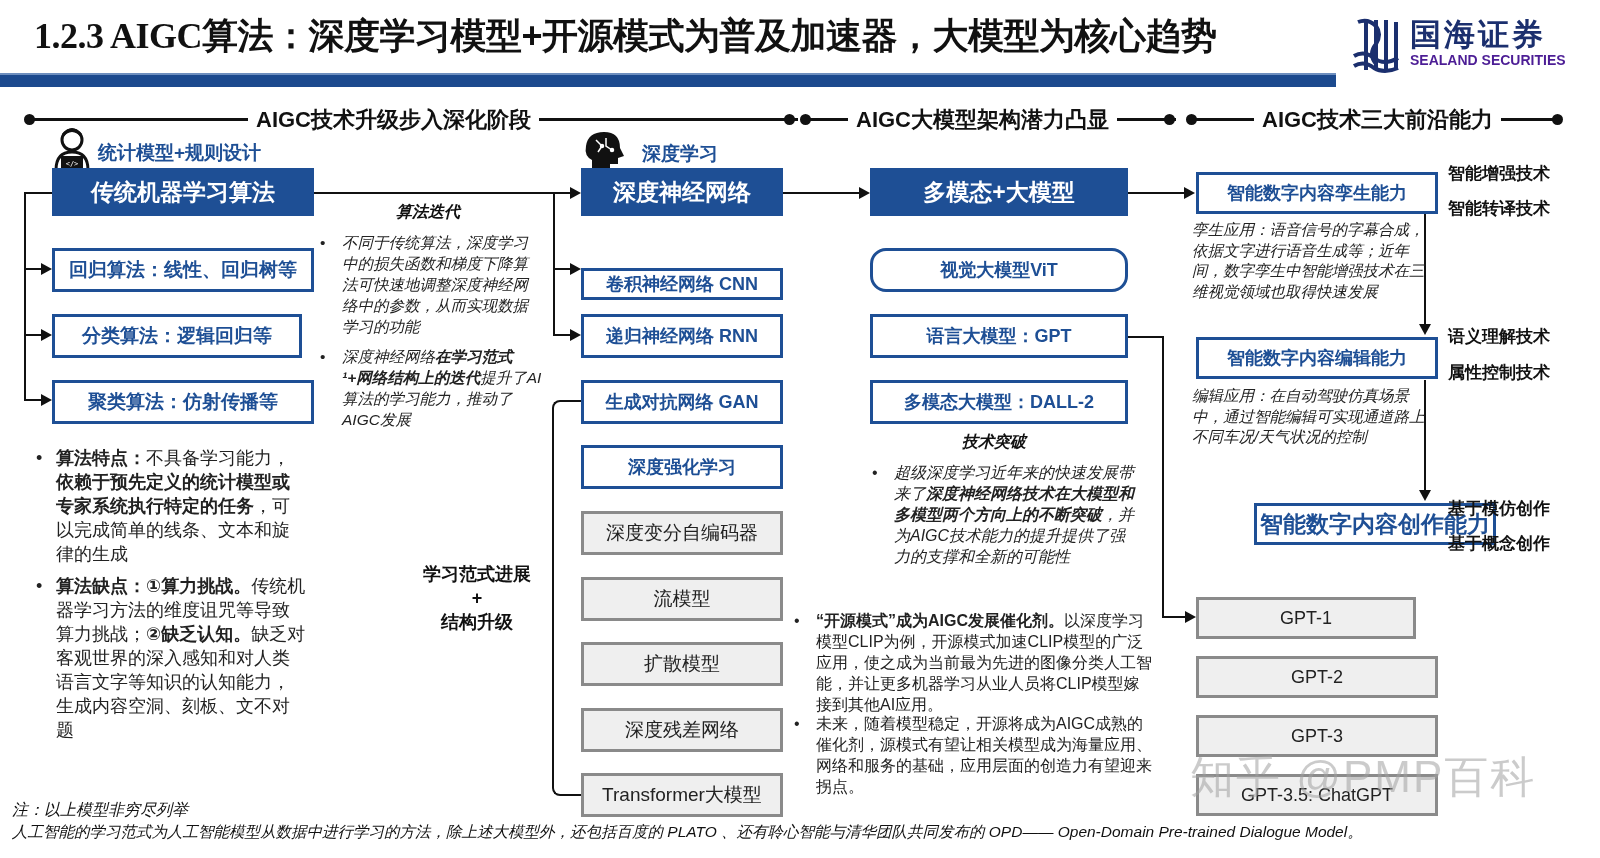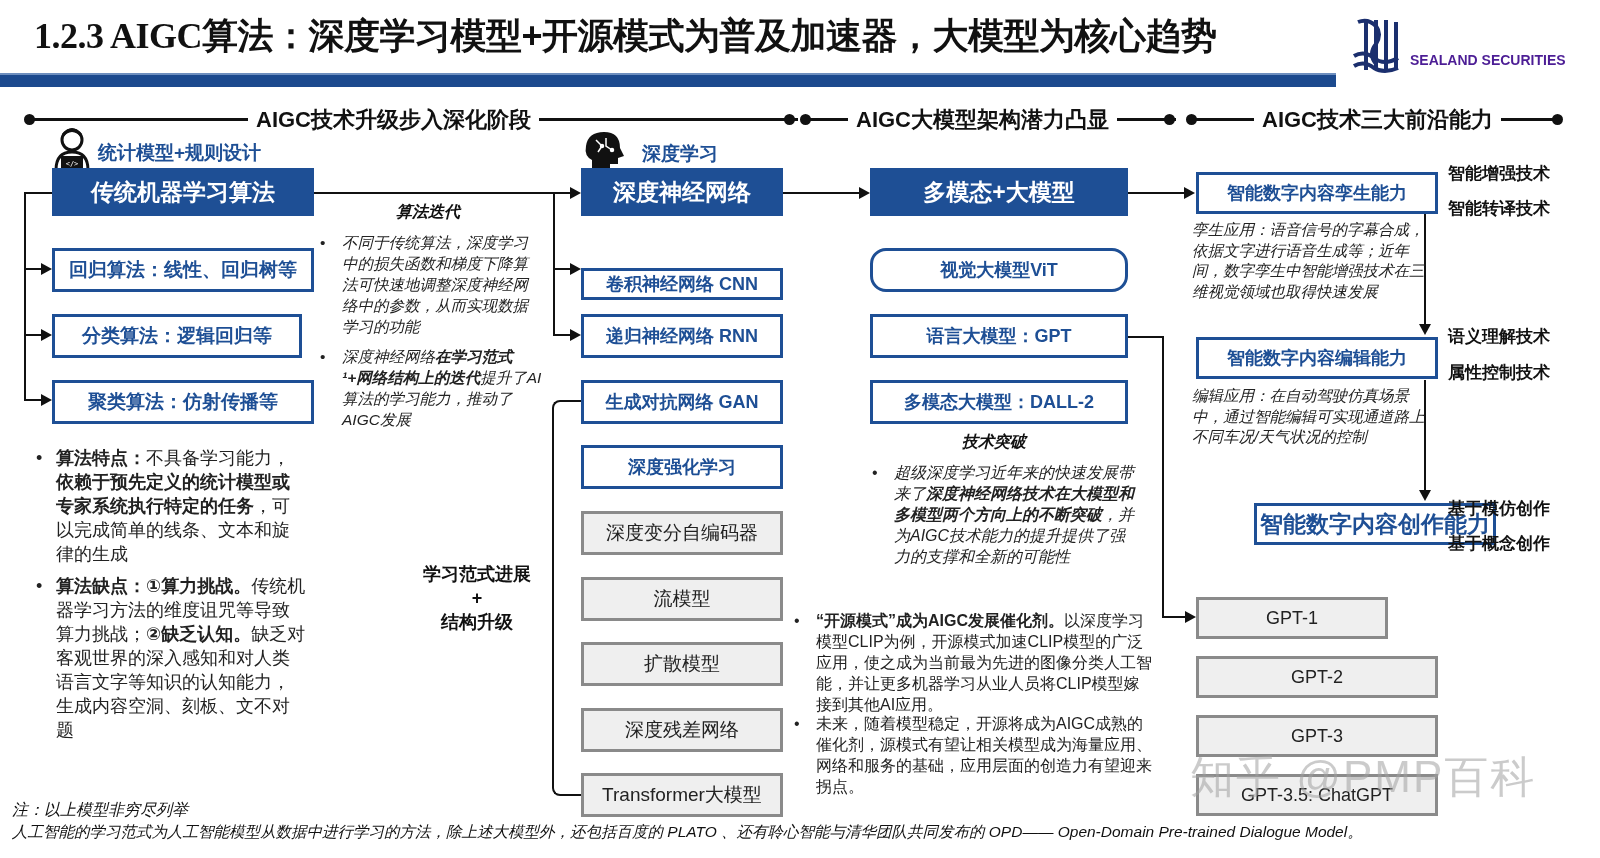--- a/index.html
+++ b/index.html
@@ -51,20 +51,21 @@
     <g fill="none" stroke="#1b2f6e" stroke-width="4">
       <path d="M6 6 Q16 2 24 10 Q30 18 24 28 Q16 38 24 48"></path>
       <path d="M14 4 L14 54"></path>
         <path d="M24 4 L24 54"></path>
         <path d="M34 4 L34 54"></path>
         <path d="M44 6 L44 52"></path>
       <path d="M2 40 Q12 34 22 42 Q32 50 46 42"></path>
       <path d="M2 50 Q12 44 22 52 Q32 58 46 52"></path>
     </g>
   </svg>
+  <div class="logo-cn">国海证券</div>
   <div class="logo-en">SEALAND SECURITIES</div>
 </div>
 
 <div class="dot" style="left:24px;top:114px;"></div>
 <div class="line" style="left:28px;top:118px;width:770px;"></div>
 <div class="dot" style="left:784px;top:114px;"></div>
 <div class="sec-title" style="left:248px;top:105px;padding:0 8px;">AIGC技术升级步入深化阶段</div>
 
 <div class="dot" style="left:800px;top:114px;"></div>
 <div class="line" style="left:804px;top:118px;width:372px;"></div>
@@ -201,21 +202,21 @@
 
 <div class="box-out" style="left:1196px;top:337px;width:242px;height:42px;font-size:18px;">智能数字内容编辑能力</div>
 <div class="para it" style="left:1192px;top:386px;width:234px;font-size:15.5px;line-height:20.5px;">编辑应用：在自动驾驶仿真场景中，通过智能编辑可实现通道路上不同车况/天气状况的控制</div>
 <div class="right-label" style="left:1448px;top:325px;">语义理解技术</div>
 <div class="right-label" style="left:1448px;top:361px;">属性控制技术</div>
 
 <div class="box-out" style="left:1254px;top:503px;width:242px;height:42px;font-size:23px;">智能数字内容创作能力</div>
 <div class="right-label" style="left:1448px;top:497px;">基于模仿创作</div>
 <div class="right-label" style="left:1448px;top:532px;">基于概念创作</div>
 
-<div class="box-grey" style="left:1196px;top:597px;width:192px;height:42px;font-size:18px;">GPT-1</div>
+<div class="box-grey" style="left:1196px;top:597px;width:220px;height:42px;font-size:18px;">GPT-1</div>
 <div class="box-grey" style="left:1196px;top:656px;width:242px;height:42px;font-size:18px;">GPT-2</div>
 <div class="box-grey" style="left:1196px;top:715px;width:242px;height:42px;font-size:18px;">GPT-3</div>
 <div class="box-grey" style="left:1196px;top:774px;width:242px;height:42px;font-size:18px;">GPT-3.5: ChatGPT</div>
 
 <div class="watermark">知乎 @PMP百科</div>
 
 <div class="note" style="left:12px;top:800px;">注：以上模型非穷尽列举</div>
 <div class="note" style="left:12px;top:822px;font-size:15.5px;">人工智能的学习范式为人工智能模型从数据中进行学习的方法，除上述大模型外，还包括百度的 PLATO 、还有聆心智能与清华团队共同发布的 OPD—— Open-Domain Pre-trained Dialogue Model。</div>
 
 </body></html>

